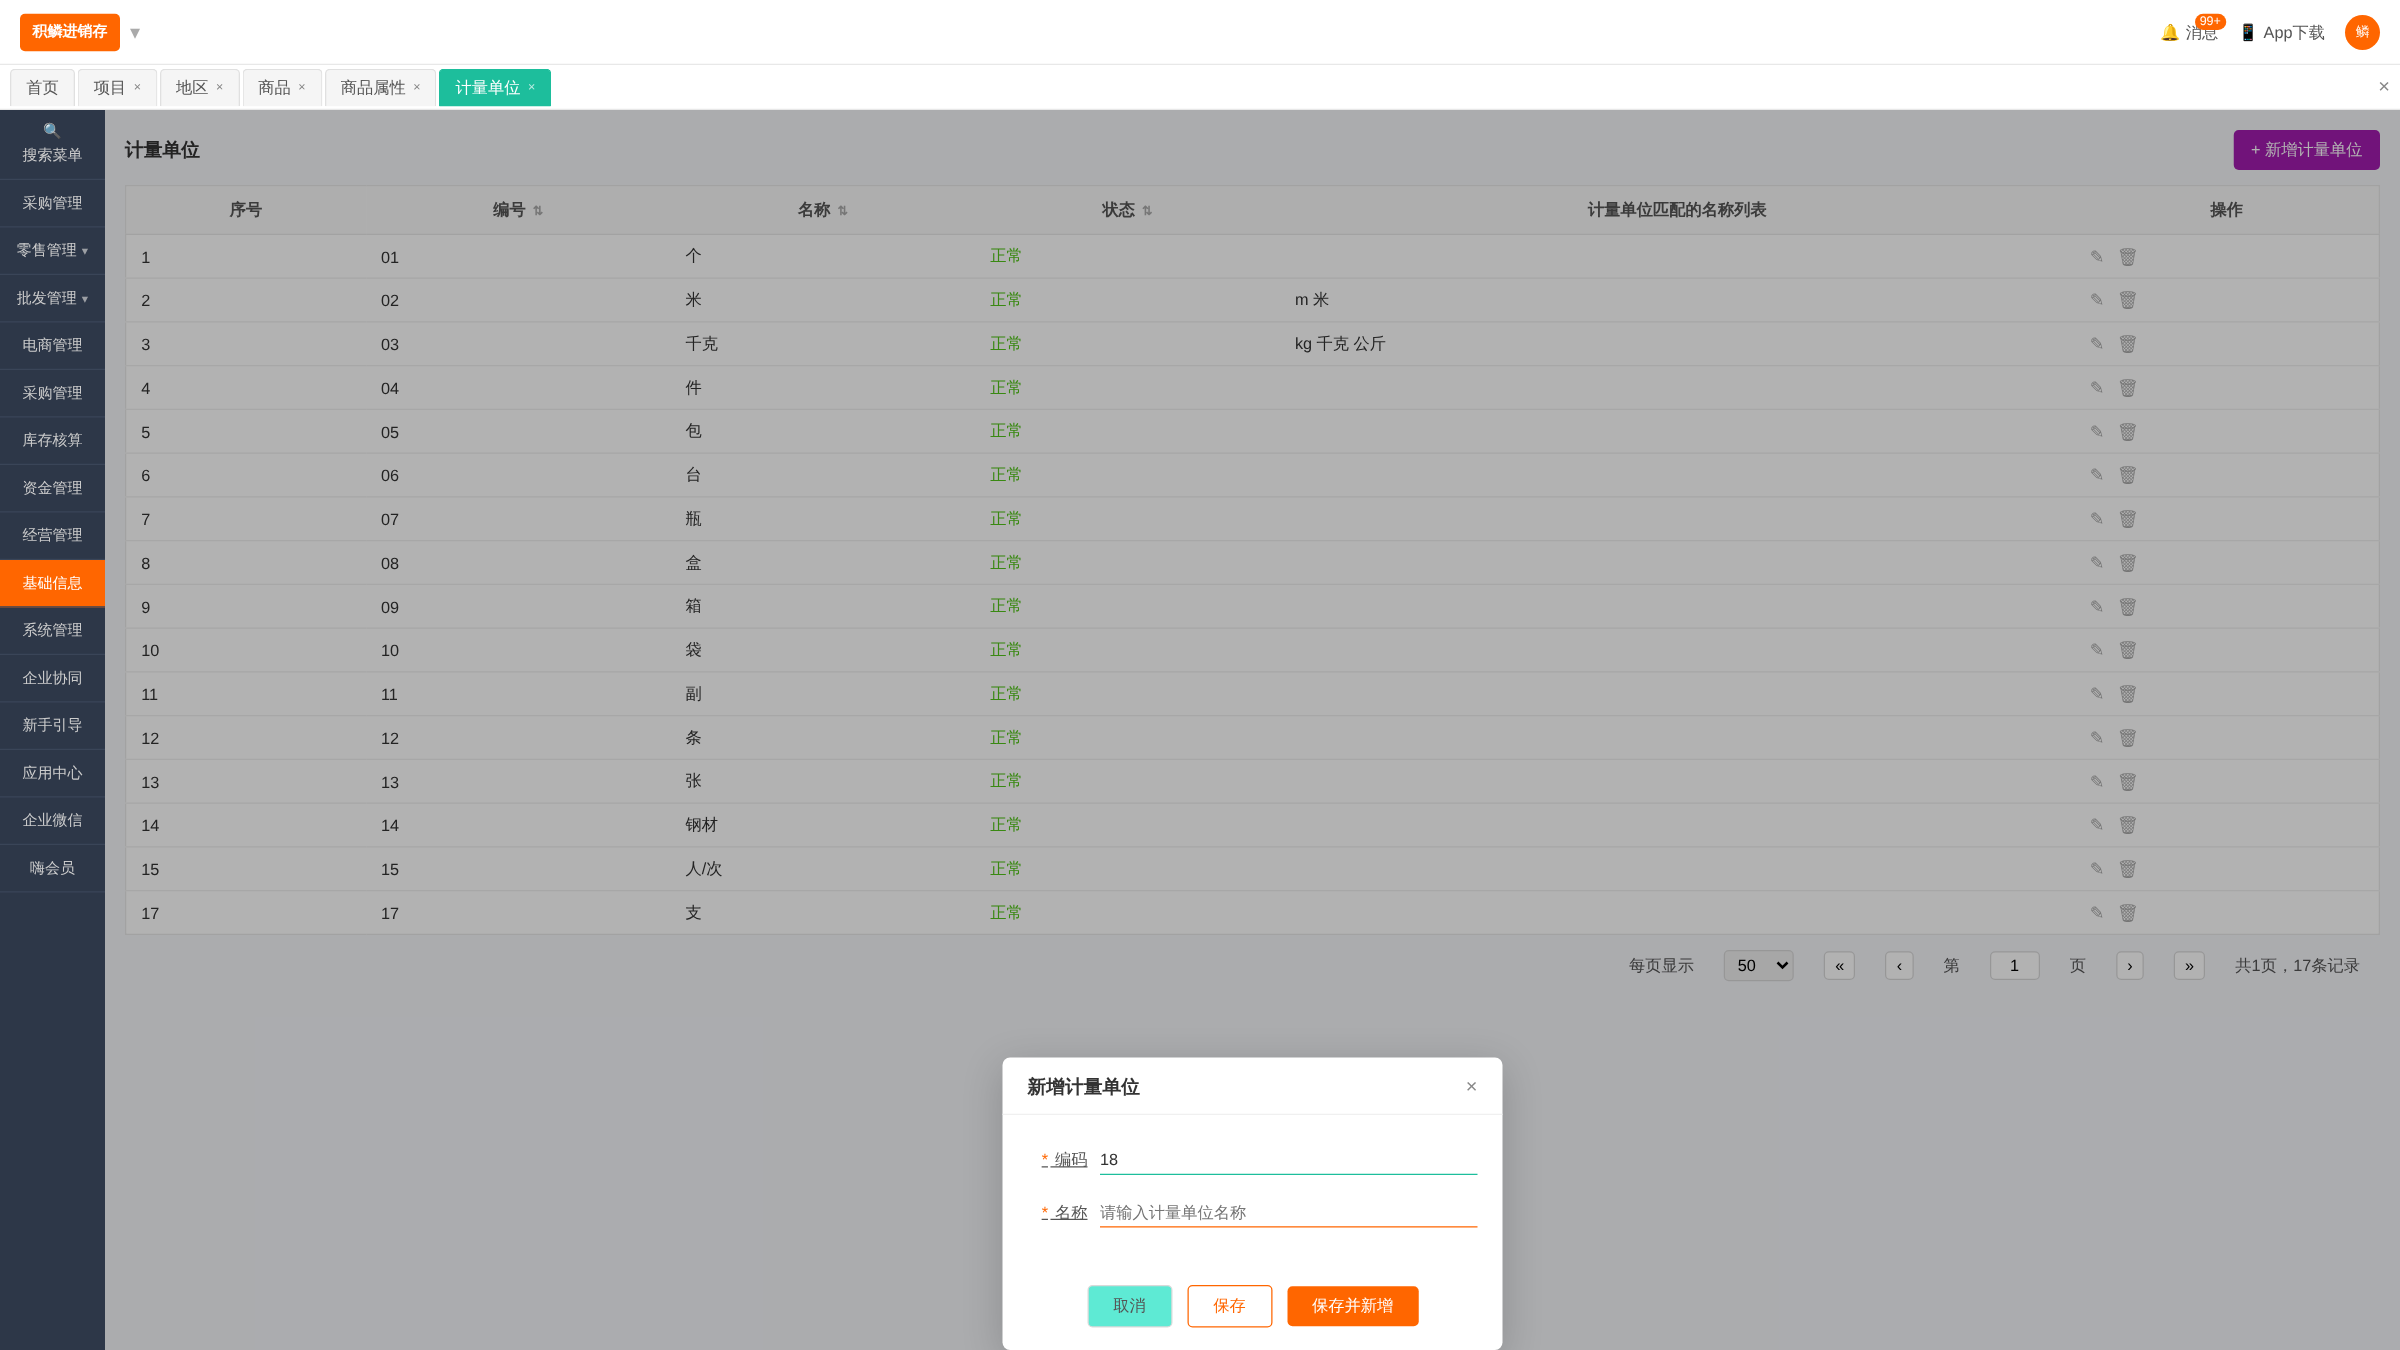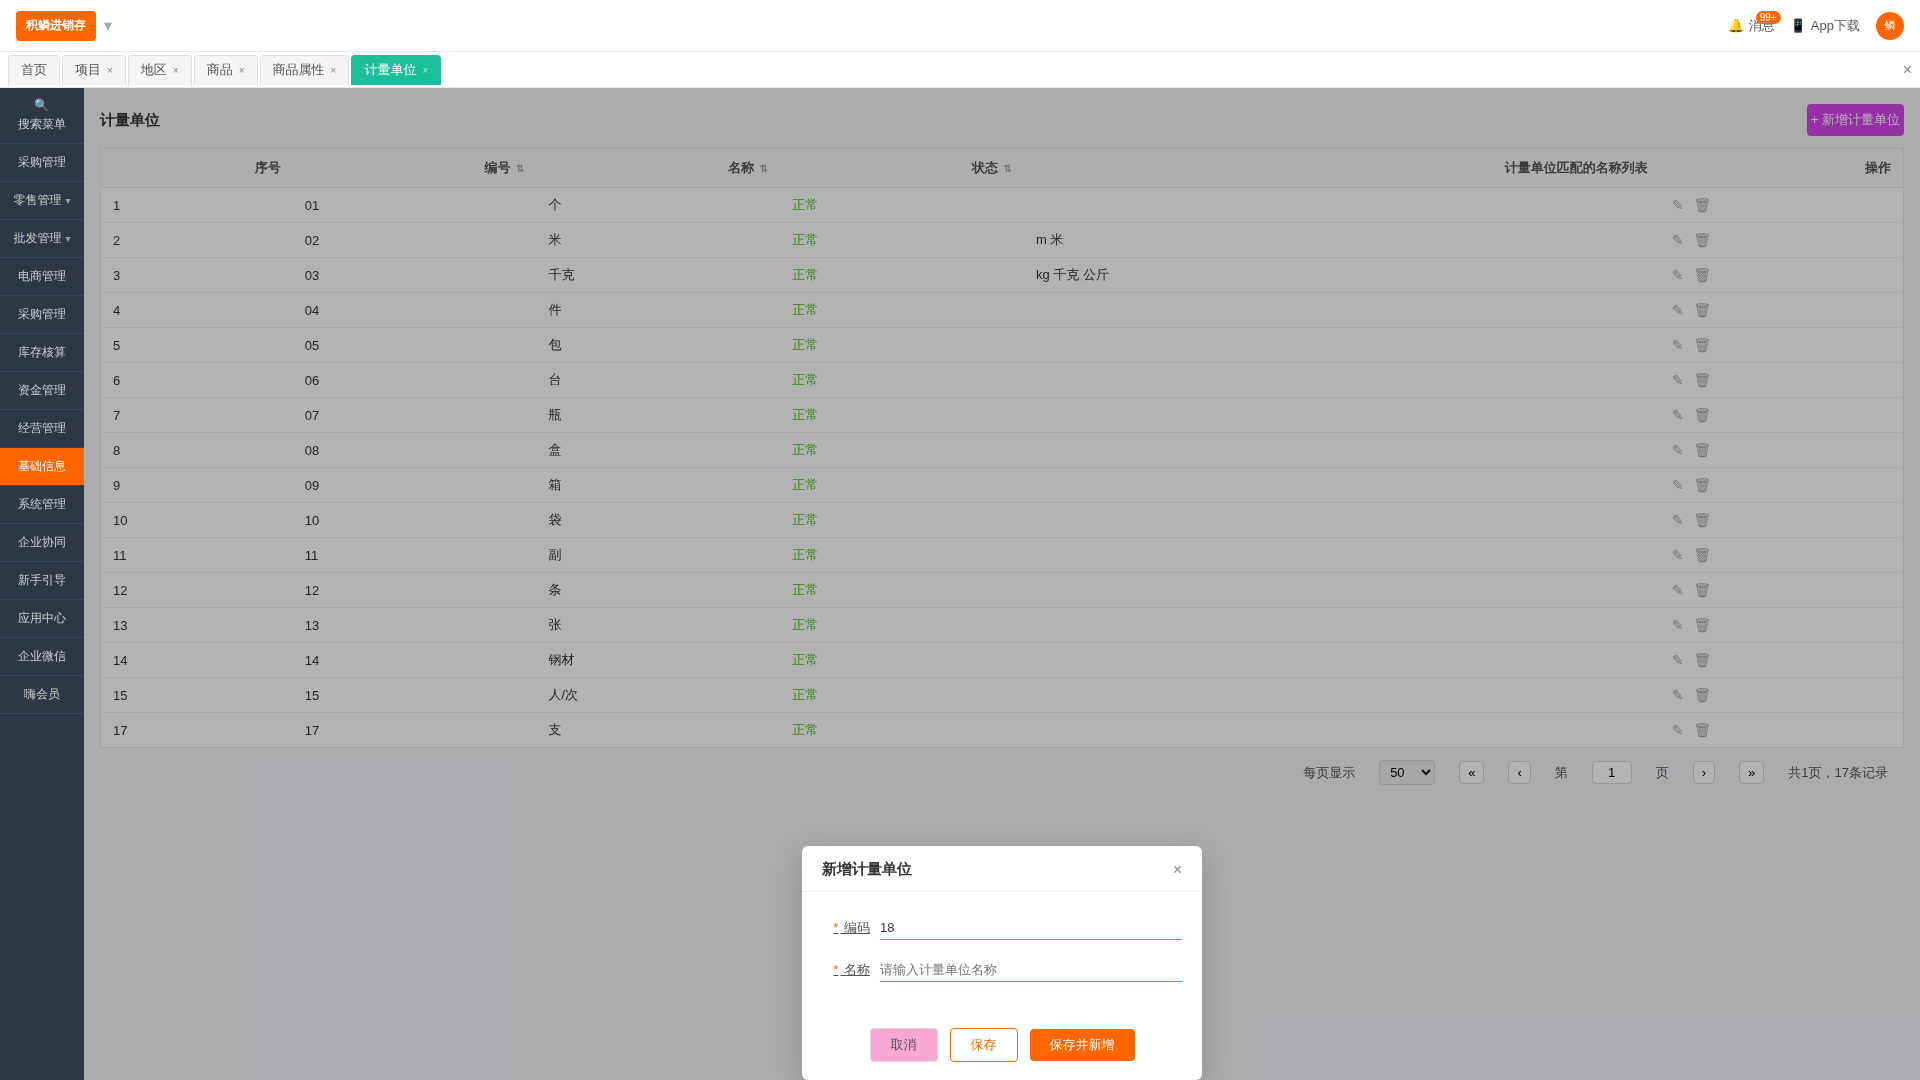--- a/index.html
+++ b/index.html
@@ -184,42 +184,42 @@
       align-items: center;
       justify-content: space-between;
       margin-bottom: 12px;
     }
     .page-title {
       font-size: 15px;
       font-weight: 600;
       color: #333;
     }
     .add-btn {
-      background: #d946ef;
+      background: #a21caf;
       color: #fff;
       border: none;
-      padding: 7px 4px;
+      padding: 7px 14px;
       border-radius: 4px;
       cursor: pointer;
       font-size: 13px;
     }
 
     
     .data-table {
       width: 100%;
       background: #fff;
       border-radius: 4px;
       border: 1px solid #e8e8e8;
       border-collapse: collapse;
       font-size: 13px;
     }
     .data-table th {
       background: #fafafa;
       padding: 10px 12px;
-      text-align: right;
+      text-align: center;
       border-bottom: 1px solid #e8e8e8;
       color: #555;
       font-weight: 600;
       white-space: nowrap;
     }
     .data-table td {
       padding: 8px 12px;
       border-bottom: 1px solid #f0f0f0;
       color: #333;
     }
@@ -344,21 +344,21 @@
     }
     .modal-footer {
       display: flex;
       align-items: center;
       justify-content: center;
       padding: 12px 20px 18px;
       gap: 12px;
     }
     .btn-cancel {
       border: 1px solid #d9d9d9;
-      background: #f9a8d4;
+      background: #5eead4;
       color: #555;
       border-radius: 4px;
       padding: 7px 20px;
       cursor: pointer;
       font-size: 13px;
     }
     .btn-save {
       border: 1px solid #f60;
       background: #fff;
       color: #f60;

